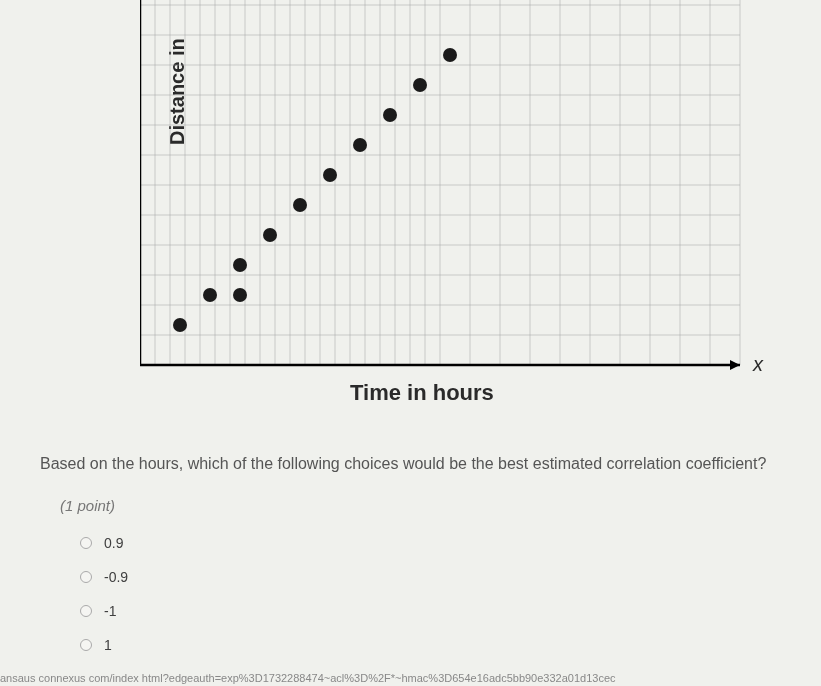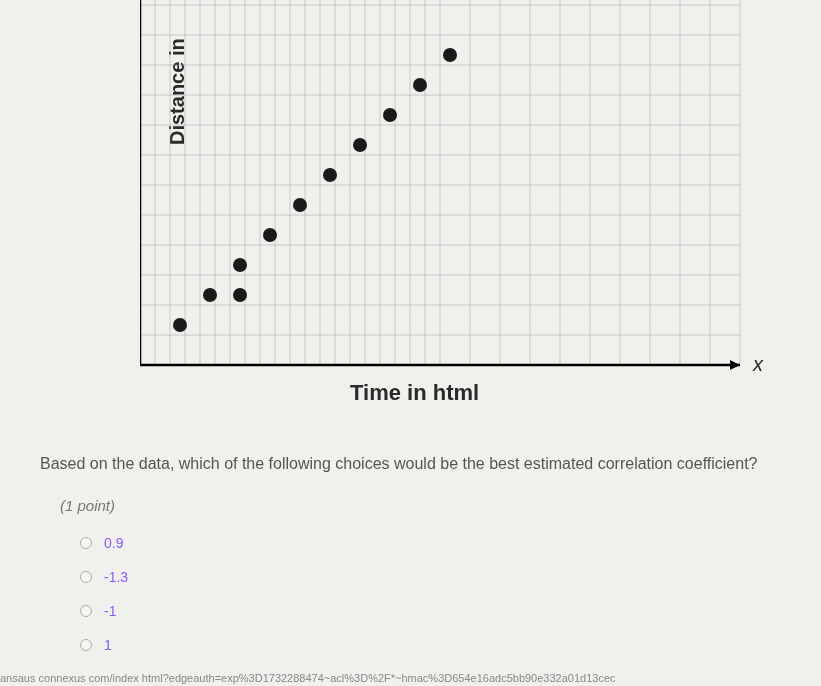--- a/index.html
+++ b/index.html
@@ -68,21 +68,21 @@
     }
     .choices {
       position: absolute;
       top: 535px;
       left: 80px;
     }
     .choice {
       display: flex;
       align-items: center;
       margin-bottom: 18px;
-      color: #8b5cf6;
+      color: #404040;
       font-size: 14px;
     }
     .radio {
       width: 12px;
       height: 12px;
       border: 1px solid #aaa;
       border-radius: 50%;
       margin-right: 12px;
       background: #f5f5f2;
     }
@@ -167,34 +167,34 @@
       <circle cx="130" cy="235" r="7"></circle>
       <circle cx="160" cy="205" r="7"></circle>
       <circle cx="190" cy="175" r="7"></circle>
       <circle cx="220" cy="145" r="7"></circle>
       <circle cx="250" cy="115" r="7"></circle>
       <circle cx="280" cy="85" r="7"></circle>
       <circle cx="310" cy="55" r="7"></circle>
     </g>
 </svg>
 
-<div class="xlabel">Time in html</div>
+<div class="xlabel">Time in hours</div>
 <div class="x-var">x</div>
 
-<div class="question">Based on the data, which of the following choices would be the best estimated correlation coefficient?</div>
+<div class="question">Based on the hours, which of the following choices would be the best estimated correlation coefficient?</div>
 <div class="point-label">(1 point)</div>
 
 <div class="choices">
   <div class="choice">
     <span class="radio"></span>
     <span>0.9</span>
   </div>
   <div class="choice">
     <span class="radio"></span>
-    <span>-1.3</span>
+    <span>-0.9</span>
   </div>
   <div class="choice">
     <span class="radio"></span>
     <span>-1</span>
   </div>
   <div class="choice">
     <span class="radio"></span>
     <span>1</span>
   </div>
 </div>

